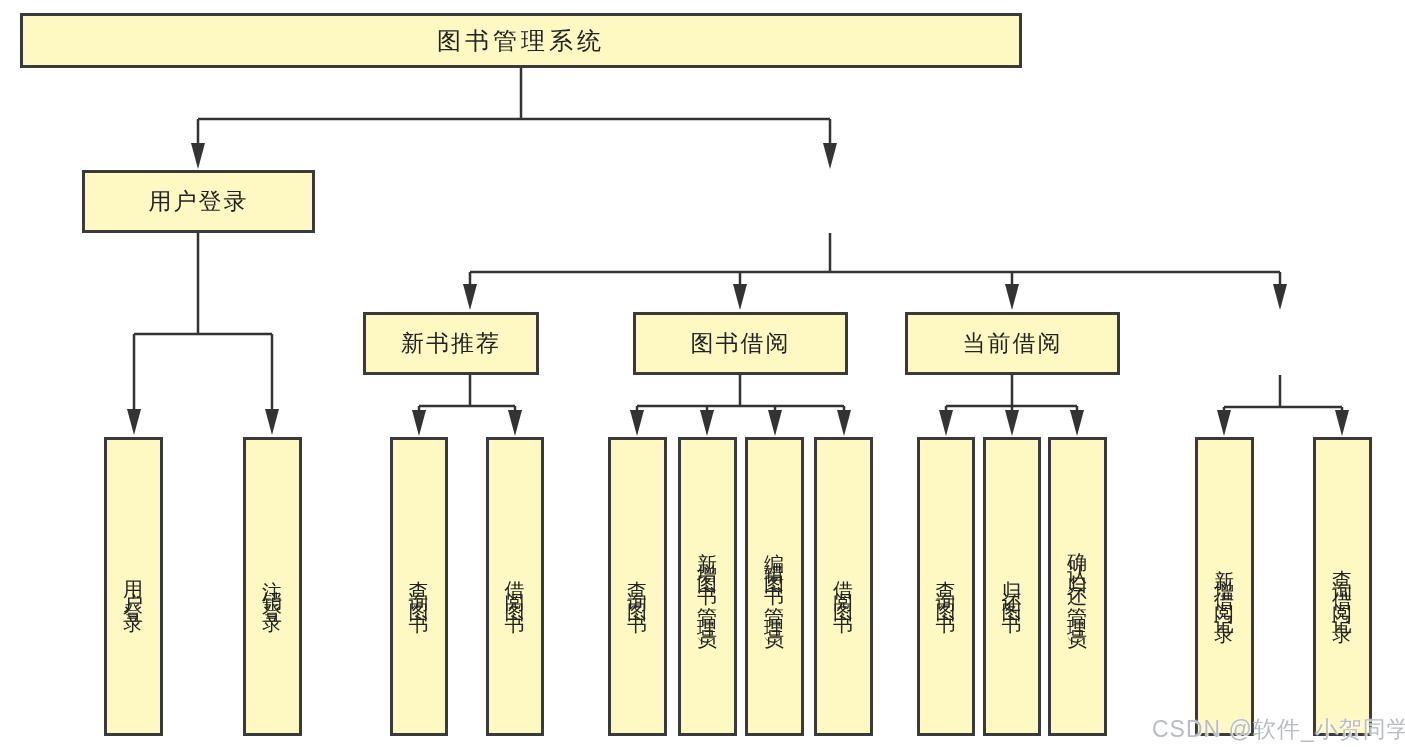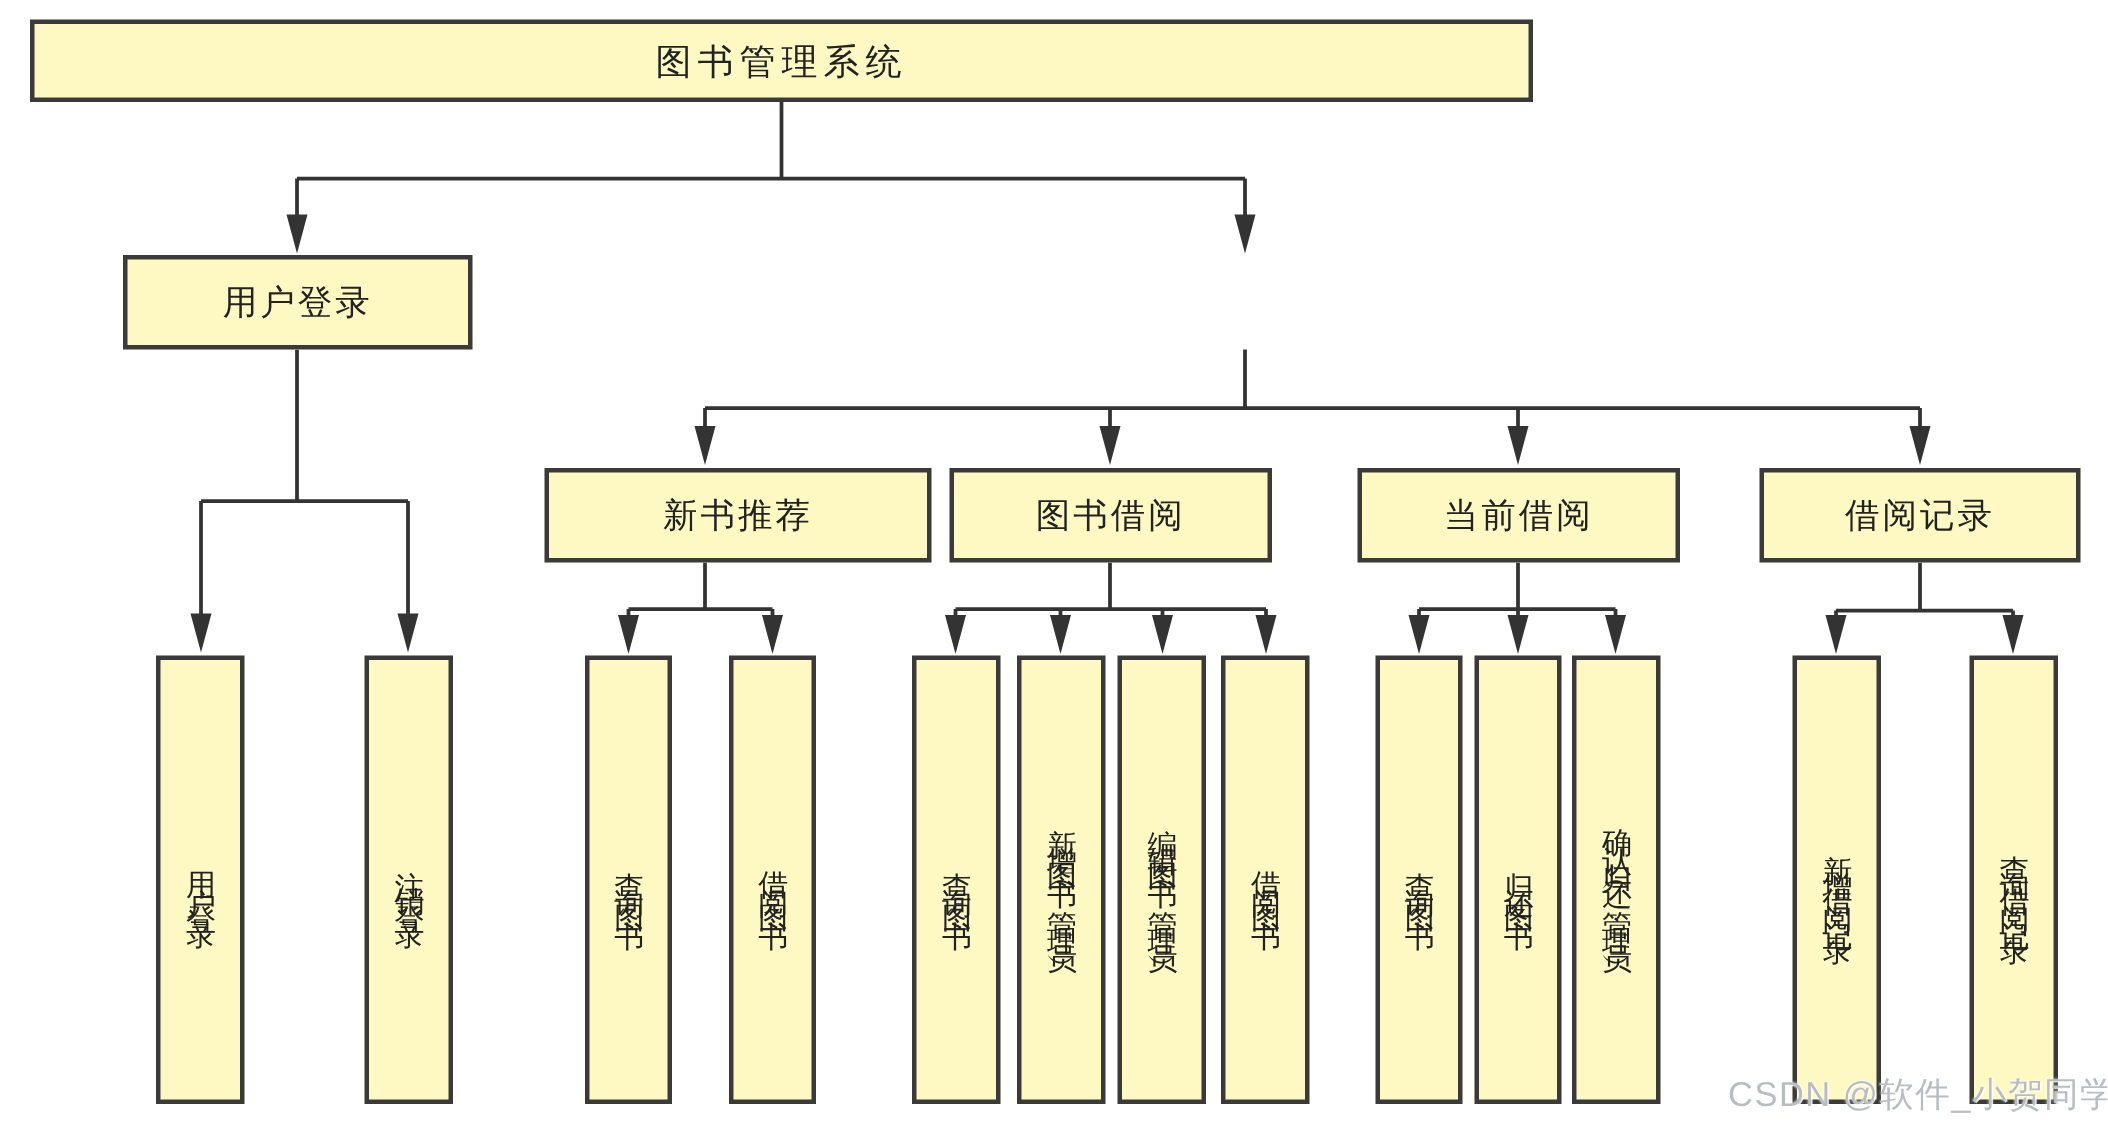--- a/index.html
+++ b/index.html
@@ -79,31 +79,28 @@
   </svg>
 
   <div class="node root" style="left:20px;top:13px;width:1002px;height:55px">
     <span>图书管理系统</span>
   </div>
 
   <div class="node" style="left:82px;top:170px;width:233px;height:63px">
     <span>用户登录</span>
   </div>
 
-  <div class="node" style="left:363px;top:312px;width:258px;height:63px">
+  <div class="node" style="left:363px;top:312px;width:176px;height:63px">
     <span>新书推荐</span>
   </div>
   <div class="node" style="left:905px;top:312px;width:215px;height:63px">
     <span>当前借阅</span>
   </div>
   <div class="node" style="left:633px;top:312px;width:215px;height:63px">
     <span>图书借阅</span>
-  </div>
-  <div class="node" style="left:1173px;top:312px;width:214px;height:63px">
-    <span>借阅记录</span>
   </div>
 
   <div class="node leaf" style="left:104px;top:437px;width:59px;height:299px">
     <span class="vtext">用户登录</span>
   </div>
   <div class="node leaf" style="left:243px;top:437px;width:59px;height:299px">
     <span class="vtext">注销登录</span>
   </div>
 
   <div class="node leaf" style="left:390px;top:437px;width:58px;height:299px">

